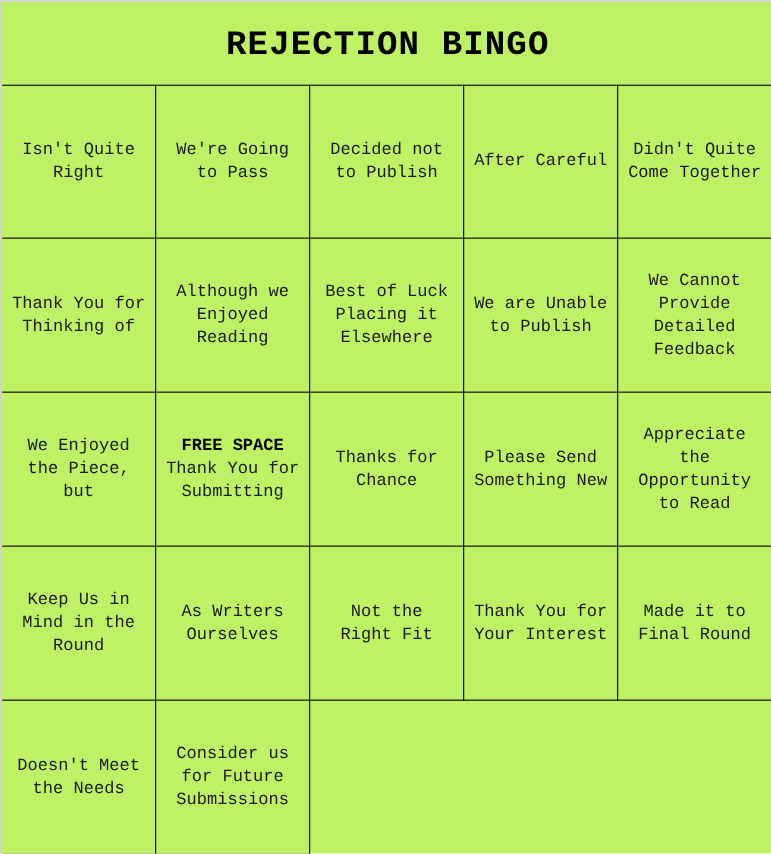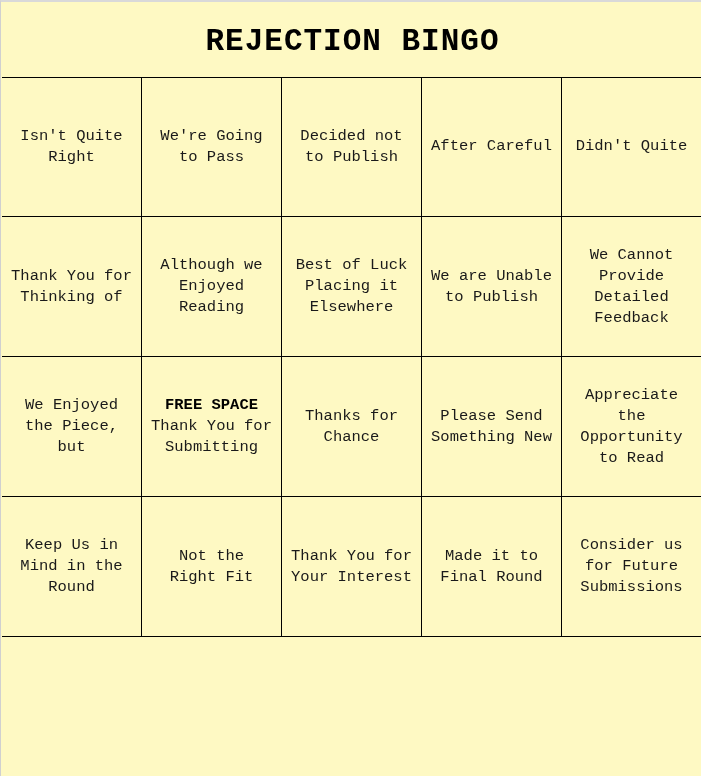--- a/index.html
+++ b/index.html
@@ -16,21 +16,21 @@
     }
     .frame {
       position: absolute;
       left: 0;
       top: 0;
       width: 701px;
       height: 776px;
       box-sizing: border-box;
       border-top: 2px solid #d9d9d9;
       border-left: 1px solid #d0d0d0;
-      background: #fef9c3;
+      background: #bef264;
     }
     .sheet {
       position: absolute;
       left: 1px;
       top: 1px;
       width: 700px;
       height: 775px;
       box-sizing: border-box;
     }
     .title-row {
@@ -112,20 +112,21 @@
         </div>
         <div class="cell">
           <span class="line">Decided not</span>
           <span class="line">to Publish</span>
         </div>
         <div class="cell">
           <span class="line">After Careful</span>
         </div>
         <div class="cell">
           <span class="line">Didn't Quite</span>
+          <span class="line">Come Together</span>
         </div>
         <div class="cell">
           <span class="line">Thank You for</span>
           <span class="line">Thinking of</span>
         </div>
         <div class="cell">
           <span class="line">Although we</span>
           <span class="line">Enjoyed</span>
           <span class="line">Reading</span>
         </div>
@@ -167,30 +168,38 @@
           <span class="line">the</span>
           <span class="line">Opportunity</span>
           <span class="line">to Read</span>
         </div>
         <div class="cell">
           <span class="line">Keep Us in</span>
           <span class="line">Mind in the</span>
           <span class="line">Round</span>
         </div>
         <div class="cell">
+          <span class="line">As Writers</span>
+          <span class="line">Ourselves</span>
+        </div>
+        <div class="cell">
           <span class="line">Not the</span>
           <span class="line">Right Fit</span>
         </div>
         <div class="cell">
           <span class="line">Thank You for</span>
           <span class="line">Your Interest</span>
         </div>
         <div class="cell">
           <span class="line">Made it to</span>
           <span class="line">Final Round</span>
+        </div>
+        <div class="cell">
+          <span class="line">Doesn't Meet</span>
+          <span class="line">the Needs</span>
         </div>
         <div class="cell">
           <span class="line">Consider us</span>
           <span class="line">for Future</span>
           <span class="line">Submissions</span>
         </div>
       </div>
   </div>
 </div>
 

